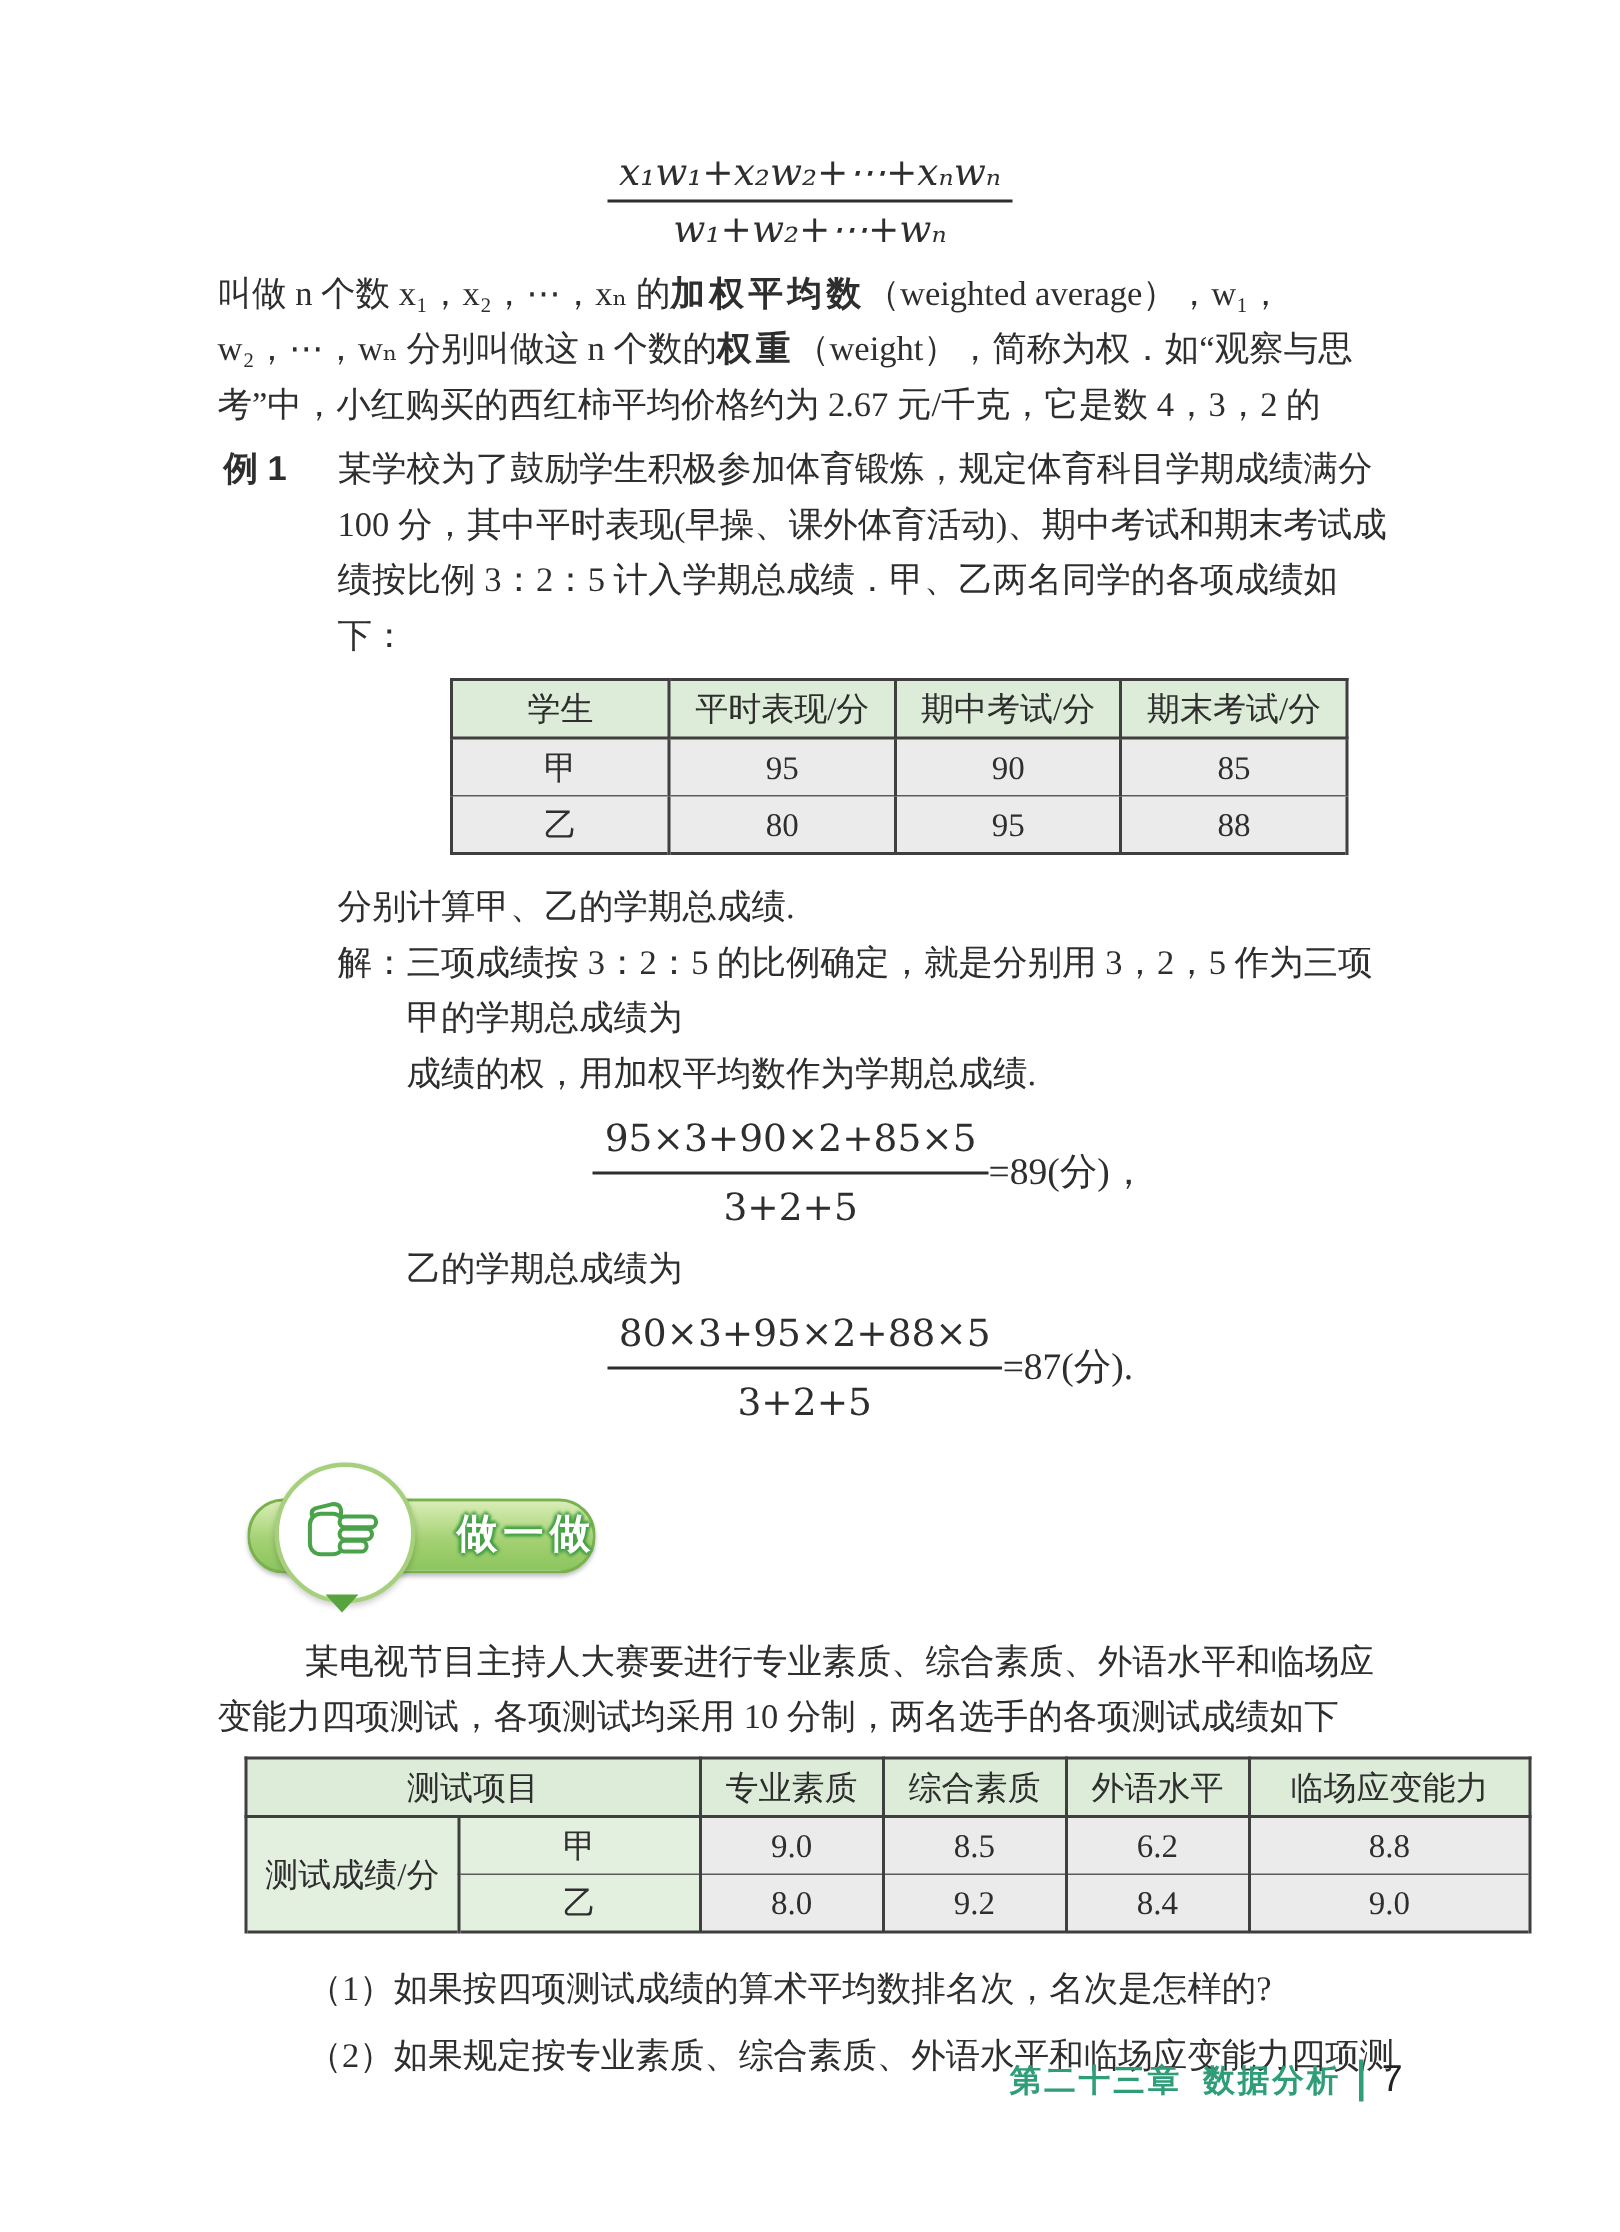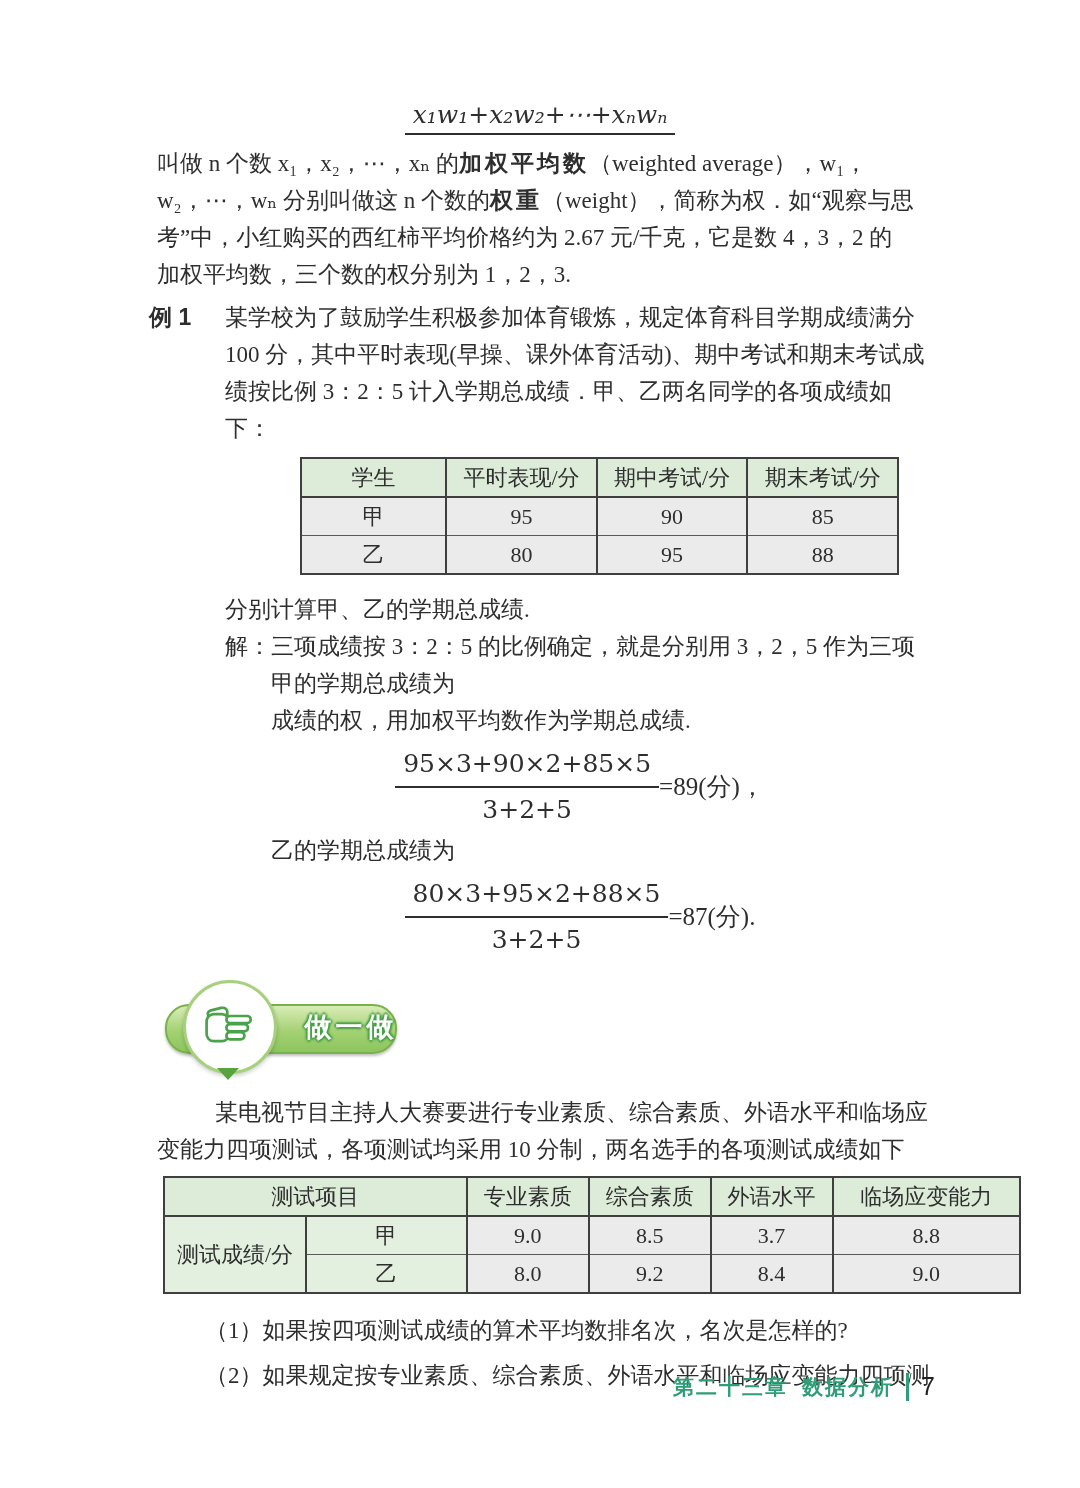--- a/index.html
+++ b/index.html
@@ -11,21 +11,21 @@
 
   
   .formula-top{margin-top:100px;text-align:center;}
   .frac{display:inline-block;vertical-align:middle;text-align:center;
         font-family:"DejaVu Serif","Liberation Serif",serif;}
   .frac .num{display:block;padding:0 8px 4px;border-bottom:2px solid #2e2e2e;}
   .frac .den{display:block;padding-top:3px;}
   .formula-top .frac{font-size:25px;font-style:italic;}
 
   
-  .para{font-size:23px;line-height:37px;margin-left:12px;}
+  .para{font-size:23px;line-height:37px;}
   .para1{margin-top:10px;}
   .bterm{font-weight:bold;font-family:"Liberation Sans","DejaVu Sans",sans-serif;letter-spacing:3px;}
 
   
   .example{margin-top:6px;position:relative;font-size:23px;line-height:37px;}
   .ex-label{position:absolute;left:4px;top:0;font-weight:bold;
             font-family:"Liberation Sans","DejaVu Sans",sans-serif;}
   .ex-body{padding-left:80px;}
 
   
@@ -78,28 +78,28 @@
   .footer .pnum{color:#222;font-size:25px;}
 </style>
 </head>
 <body>
 
 <div class="content">
 
   <div class="formula-top">
     <span class="frac">
       <span class="num">x₁w₁+x₂w₂+⋯+xₙwₙ</span>
+      <span class="den">w₁+w₂+⋯+wₙ</span>
     </span>
   </div>
 
   <div class="para para1">
     <div><span>叫做 n 个数 x₁，x₂，⋯，xₙ 的</span><span class="bterm">加权平均数</span><span>（weighted average），w₁，</span></div>
     <div><span>w₂，⋯，wₙ 分别叫做这 n 个数的</span><span class="bterm">权重</span><span>（weight），简称为权．如“观察与思</span></div>
     <div>考”中，小红购买的西红柿平均价格约为 2.67 元/千克，它是数 4，3，2 的</div>
-    <div>加权平均数，三个数的权分别为 1，2，3.</div>
   </div>
 
   <div class="example">
     <span class="ex-label">例 1</span>
     <div class="ex-body">
       <div>某学校为了鼓励学生积极参加体育锻炼，规定体育科目学期成绩满分</div>
       <div>100 分，其中平时表现(早操、课外体育活动)、期中考试和期末考试成</div>
       <div>绩按比例 3：2：5 计入学期总成绩．甲、乙两名同学的各项成绩如下：</div>
     </div>
   </div>
@@ -192,21 +192,21 @@
       <th class="hgreen">专业素质</th>
       <th class="hgreen">综合素质</th>
       <th class="hgreen">外语水平</th>
       <th class="hgreen">临场应变能力</th>
     </tr>
     <tr>
       <td class="cgreen" rowspan="2">测试成绩/分</td>
       <td class="cgreen">甲</td>
       <td class="cgray">9.0</td>
       <td class="cgray">8.5</td>
-      <td class="cgray">3.7</td>
+      <td class="cgray">6.2</td>
       <td class="cgray">8.8</td>
     </tr>
     <tr>
       <td class="cgreen">乙</td>
       <td class="cgray">8.0</td>
       <td class="cgray">9.2</td>
       <td class="cgray">8.4</td>
       <td class="cgray">9.0</td>
     </tr>
   </tbody>

